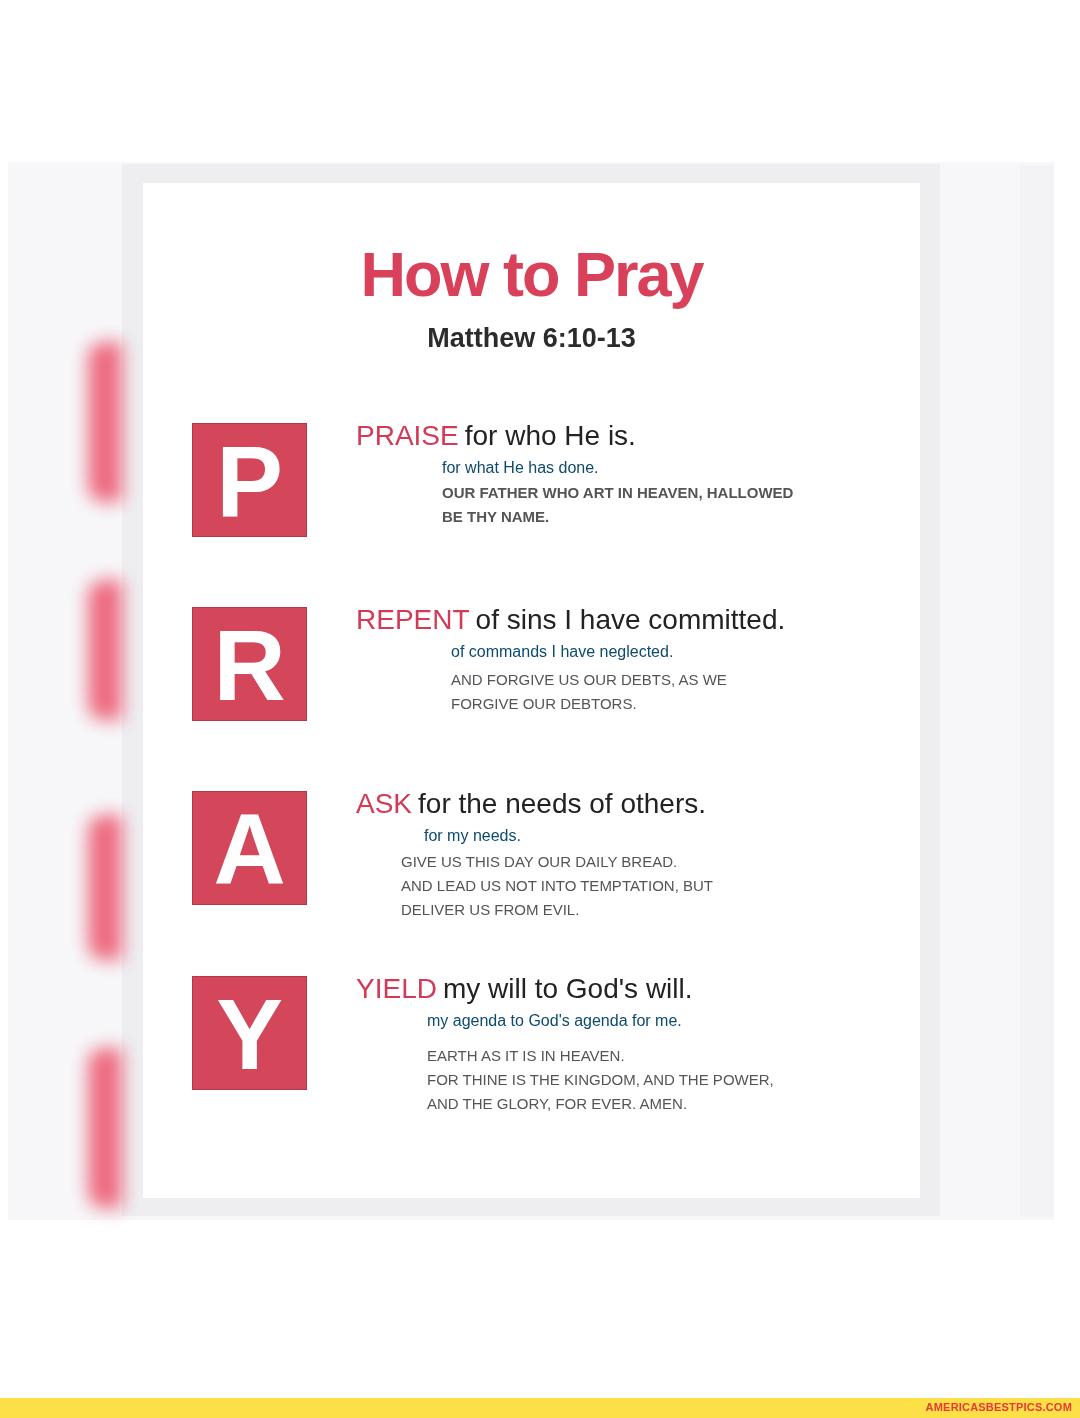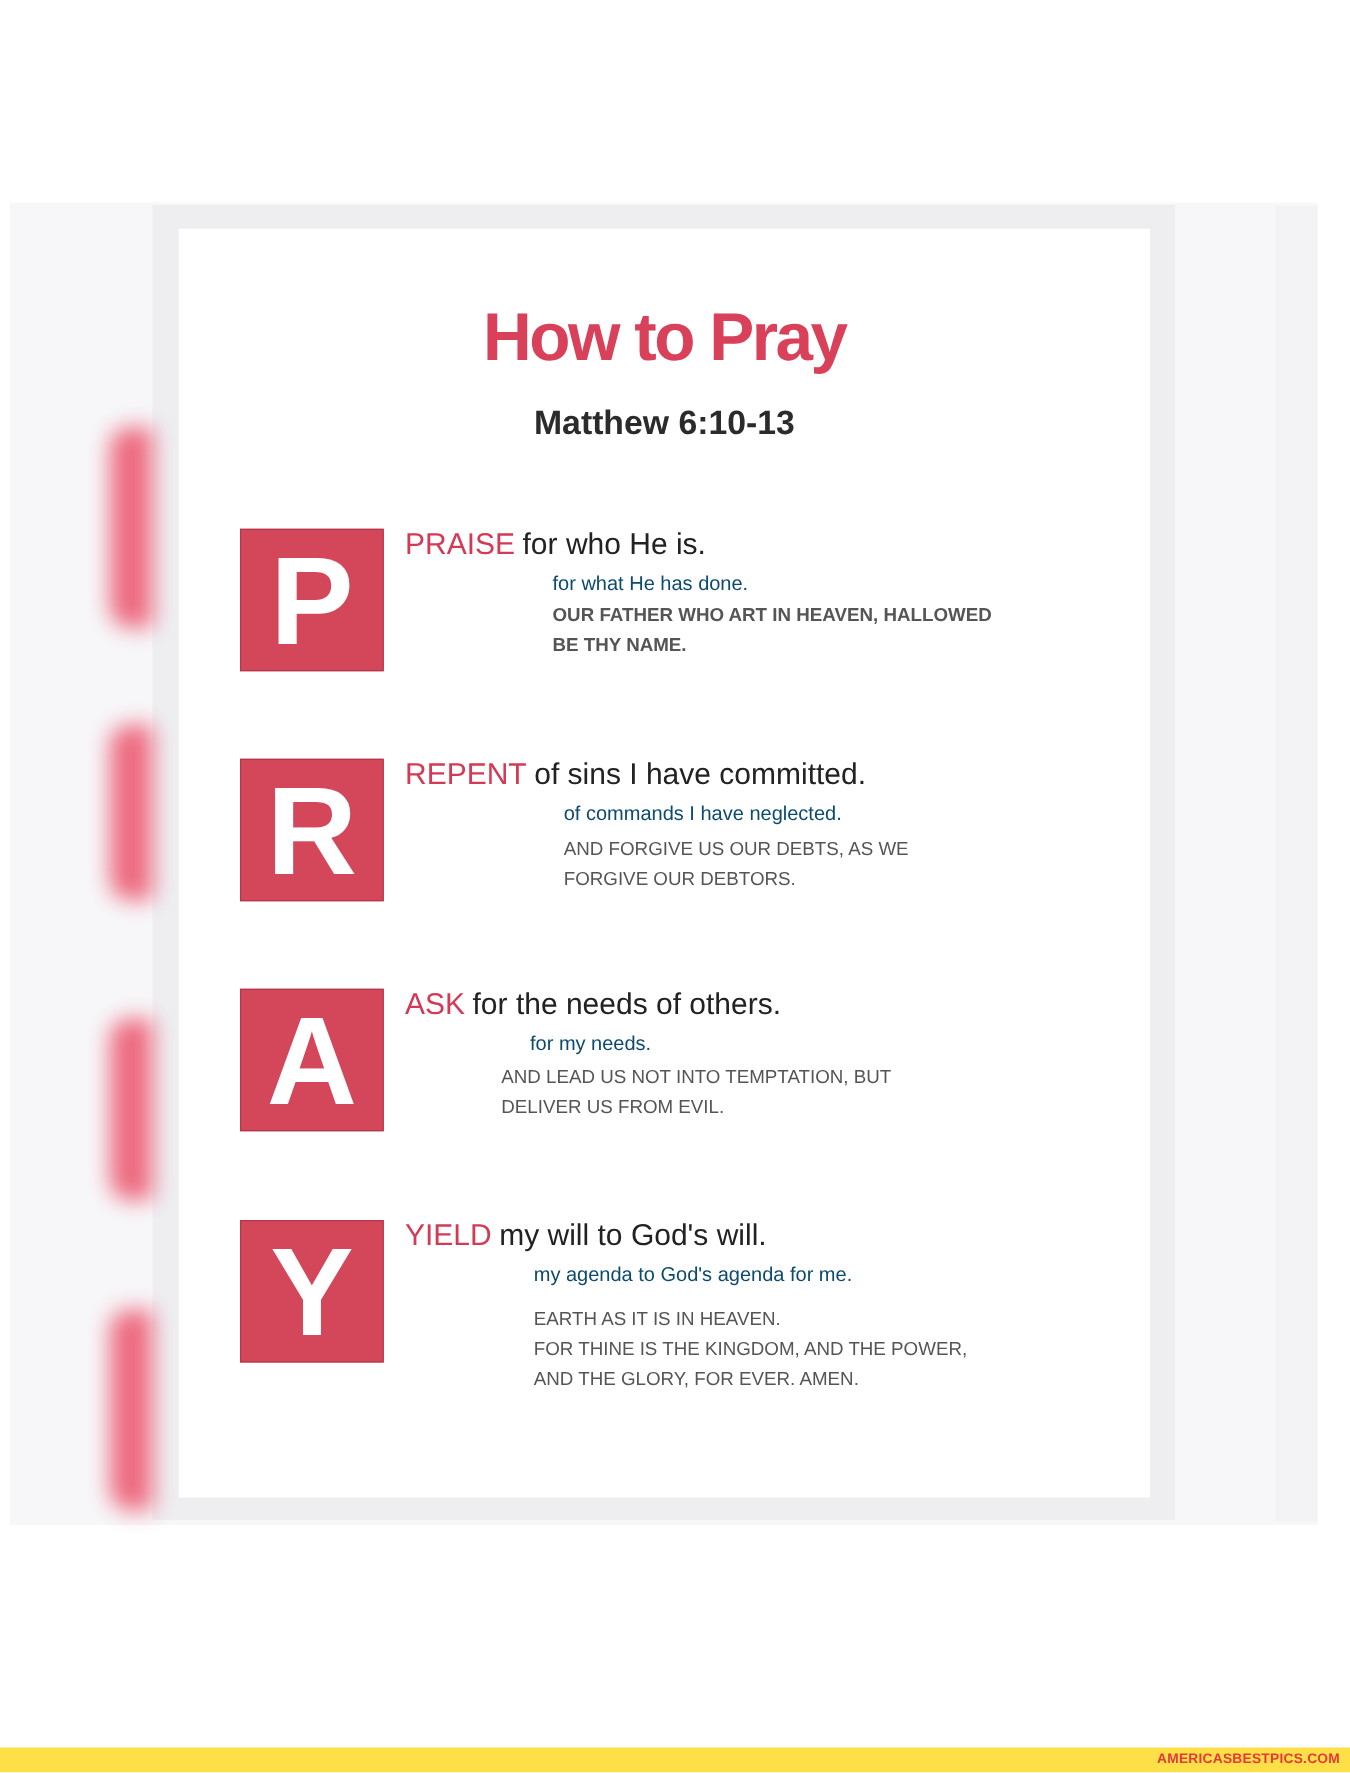--- a/index.html
+++ b/index.html
@@ -56,21 +56,21 @@
       width: 777px;
       height: 1015px;
       background: #ffffff;
     }
     .title {
       position: absolute;
       left: 0;
       width: 100%;
       top: 60px;
       text-align: center;
-      font-size: 54px;
+      font-size: 63px;
       font-weight: bold;
       color: #d9415a;
       letter-spacing: -2px;
       line-height: 1;
     }
     .subtitle {
       position: absolute;
       left: 0;
       width: 100%;
       top: 142px;
@@ -95,23 +95,23 @@
       border: 1px solid #b5364a;
       box-sizing: border-box;
       color: #ffffff;
       font-size: 100px;
       font-weight: bold;
       text-align: center;
       line-height: 114px;
     }
     .headline {
       position: absolute;
-      left: 132px;
+      left: 164px;
       top: 0;
-      font-size: 24px;
+      font-size: 28px;
       line-height: 26px;
       color: #222222;
       white-space: nowrap;
     }
     .keyword {
       color: #d23a55;
       font-weight: normal;
       margin-right: 6px;
     }
     .line2 {
@@ -191,20 +191,21 @@
     </div>
   </div>
 
   <div class="section" style="top:608px;height:150px;">
     <div class="letter-box">A</div>
     <div class="headline">
       <span class="keyword">ASK</span><span>for the needs of others.</span>
     </div>
     <div class="line2" style="left:208px;margin-left:24px;">for my needs.</div>
     <div class="scripture" style="left:209px;top:59px;">
+      <div>GIVE US THIS DAY OUR DAILY BREAD.</div>
       <div>AND LEAD US NOT INTO TEMPTATION, BUT</div>
       <div>DELIVER US FROM EVIL.</div>
     </div>
   </div>
 
   <div class="section" style="top:793px;height:180px;">
     <div class="letter-box">Y</div>
     <div class="headline">
       <span class="keyword">YIELD</span><span>my will to God's will.</span>
     </div>

